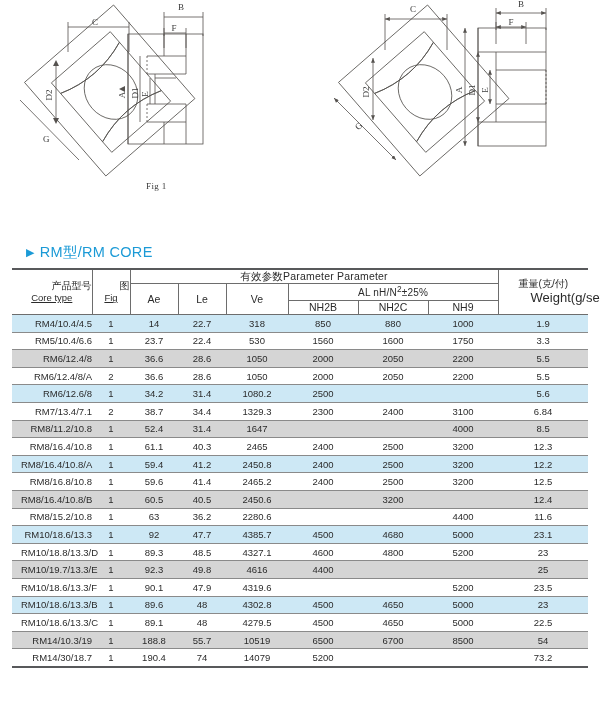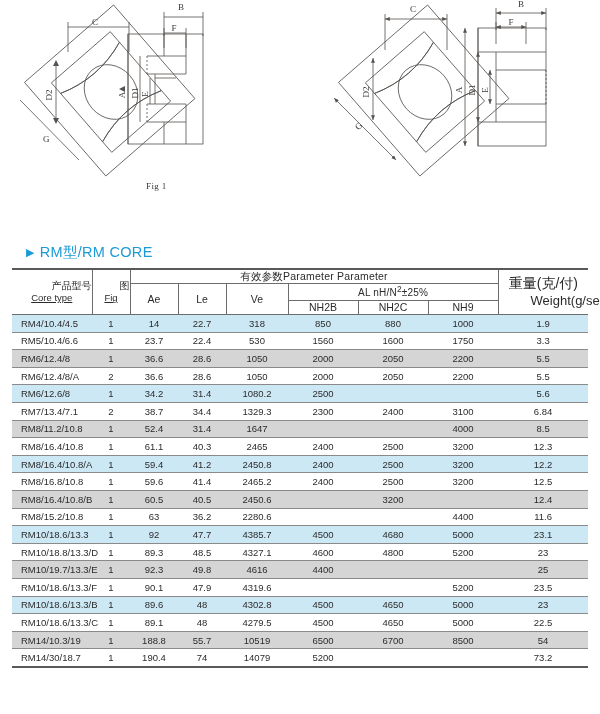--- a/index.html
+++ b/index.html
@@ -76,34 +76,34 @@
     border-left: 1px solid #6d6d6d;
     border-bottom: 1px solid #6d6d6d;
     line-height: 1.25;
   }
   #core-table thead tr:first-child th { border-top: 2.5px solid #58595b; }
   th.no-left { border-left: none !important; }
 
   .hdr-cn { font-size: 10px; display: block; text-align: right; }
   .hdr-en { font-size: 9.5px; display: block; text-decoration: underline; }
   .hdr-single { font-size: 10.5px; }
-  .hdr-weight-cn { font-size: 14px; display: block; }
+  .hdr-weight-cn { font-size: 10px; display: block; }
   .hdr-weight-en { font-size: 13px; display: block; padding-left: 32px; }
   .hdr-al { font-size: 10px; letter-spacing: 0.2px; }
   .hdr-eff { font-size: 10.5px; letter-spacing: 0.2px; }
   .hdr-eff .cn { margin-right: 0; }
 
   
   #core-table tbody td {
     height: 16.6px;
     border-bottom: 1px solid #8a8a8a;
     font-size: 9.5px;
   }
   #core-table tbody td.name {
-    text-align: left;
+    text-align: right;
     padding-left: 9px;
   }
   tr.r-blue td { background: #cde8f5; }
   tr.r-gray td { background: #d5d5d5; margin-top: 28px; }
   tr.r-white td { background: #ffffff; }
   #core-table tbody tr:last-child td { border-bottom: 2.5px solid #58595b; }
 
   
   col.c-name { width: 80px; }
   col.c-fig  { width: 38px; }

